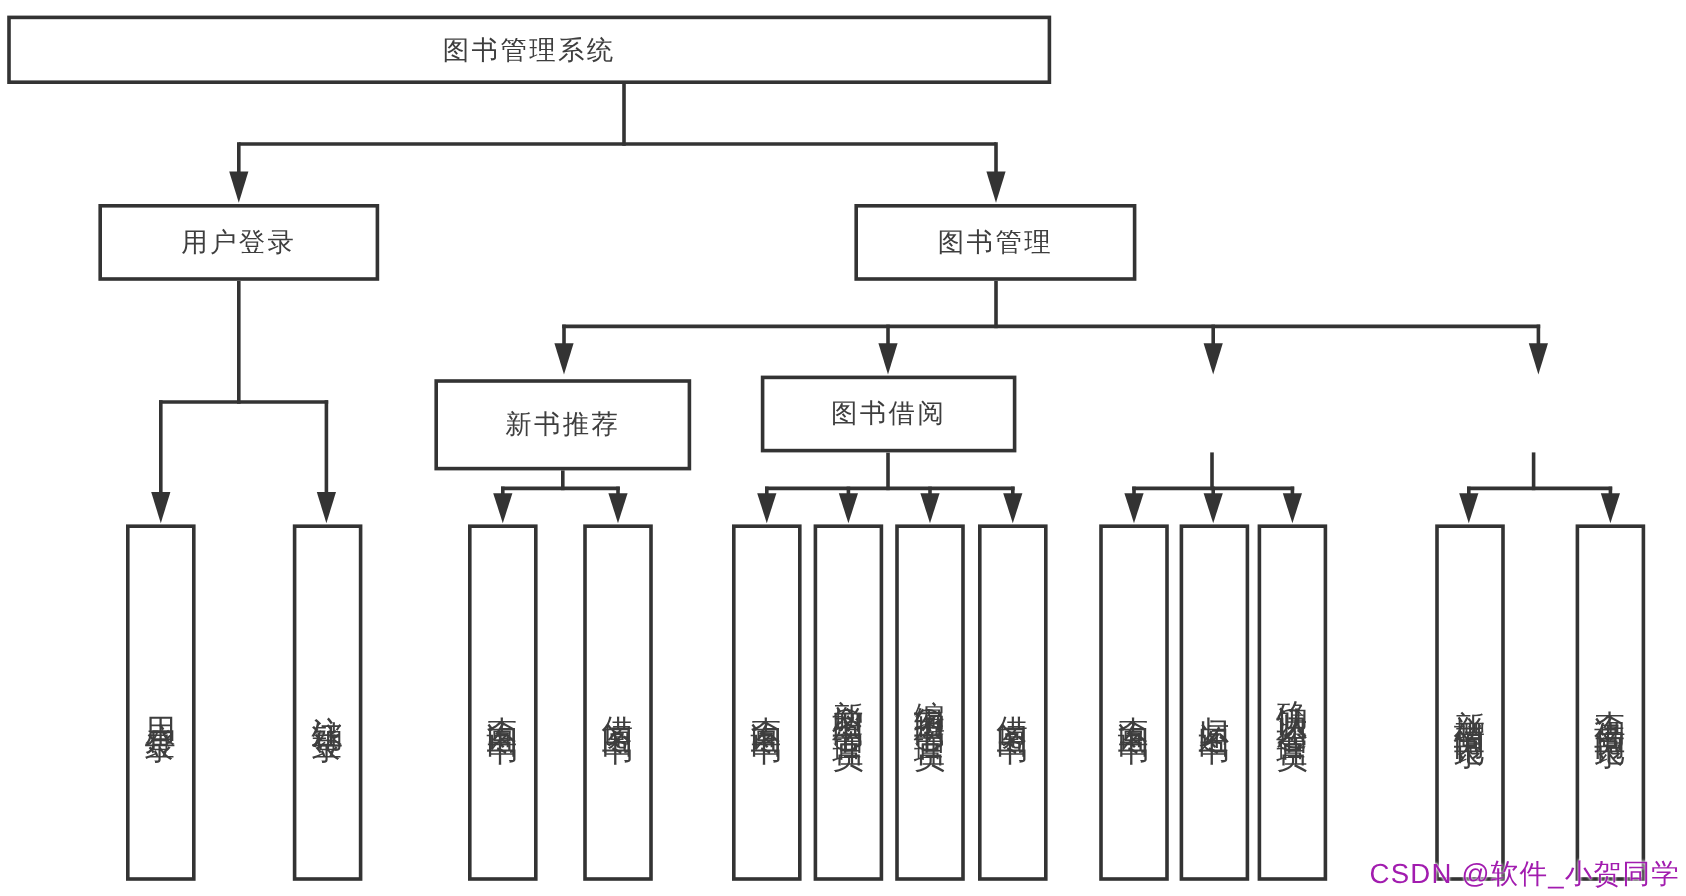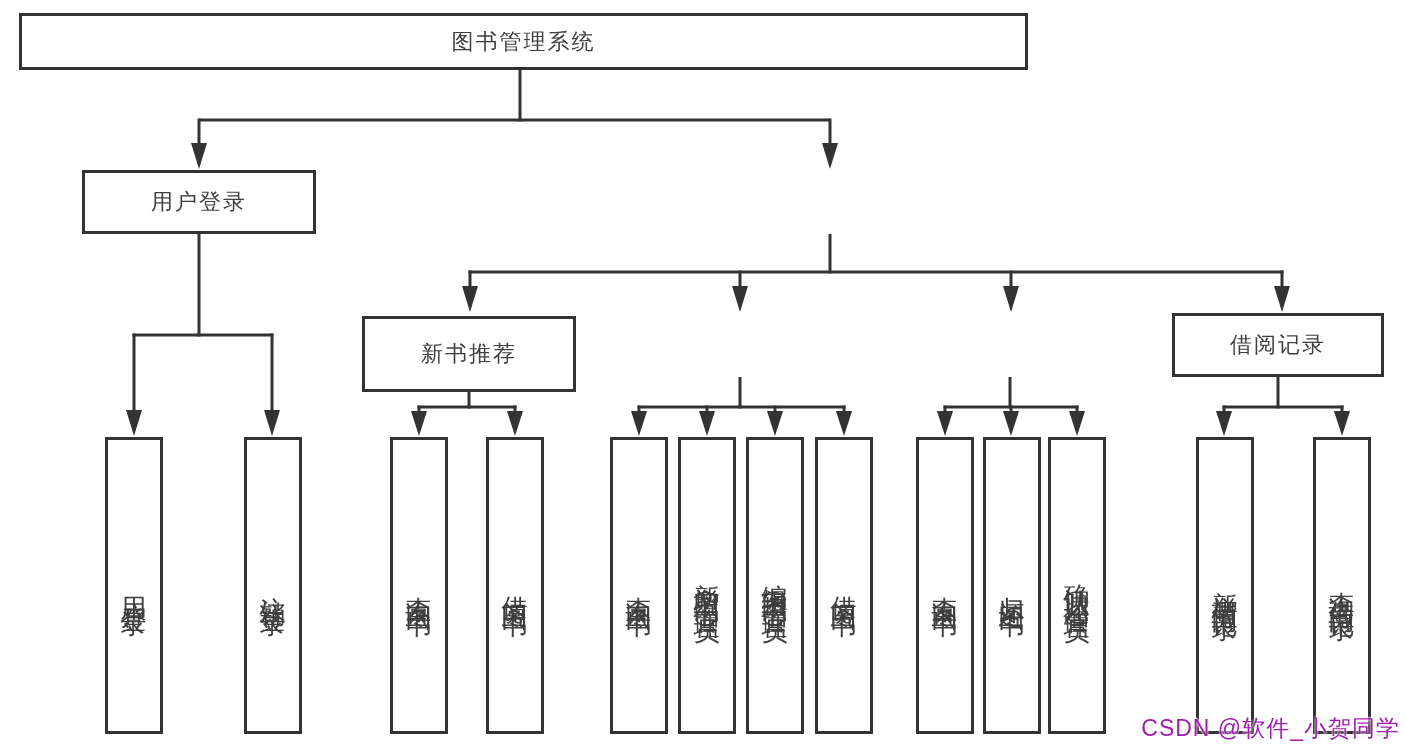--- a/index.html
+++ b/index.html
@@ -102,33 +102,36 @@
     <g>
       <line x1="1278" y1="377" x2="1278" y2="408.5"></line>
       <line x1="1222.5" y1="407" x2="1343.5" y2="407"></line>
       <line x1="1224" y1="405.5" x2="1224" y2="416"></line>
       <polygon points="1224,436 1216,411 1232,411"></polygon>
       <line x1="1342" y1="405.5" x2="1342" y2="416"></line>
       <polygon points="1342,436 1334,411 1350,411"></polygon>
     </g>
   </svg>
 
-  <div class="node h-node" style="left:19px; top:13px; width:1009px; height:57px;">
+  <div class="node h-node" style="left:6px; top:13px; width:870px; height:57px;">
     <span>图书管理系统</span>
   </div>
 
   <div class="node h-node" style="left:82px; top:170px; width:234px; height:64px;">
     <span>用户登录</span>
   </div>
+  <div class="node h-node" style="left:712px; top:170px; width:235px; height:64px;">
+    <span>图书管理</span>
+  </div>
 
   <div class="node h-node" style="left:362px; top:316px; width:214px; height:76px;">
     <span>新书推荐</span>
   </div>
-  <div class="node h-node" style="left:1172px; top:313px; width:212px; height:64px;">
-    <span>借阅记录</span>
+  <div class="node h-node" style="left:634px; top:313px; width:213px; height:64px;">
+    <span>图书借阅</span>
   </div>
 
   <div class="node leaf" style="left:105px;">
     <span class="vtext">用户登录</span>
   </div>
   <div class="node leaf" style="left:244px;">
     <span class="vtext">注销登录</span>
   </div>
 
   <div class="node leaf" style="left:390px;">

